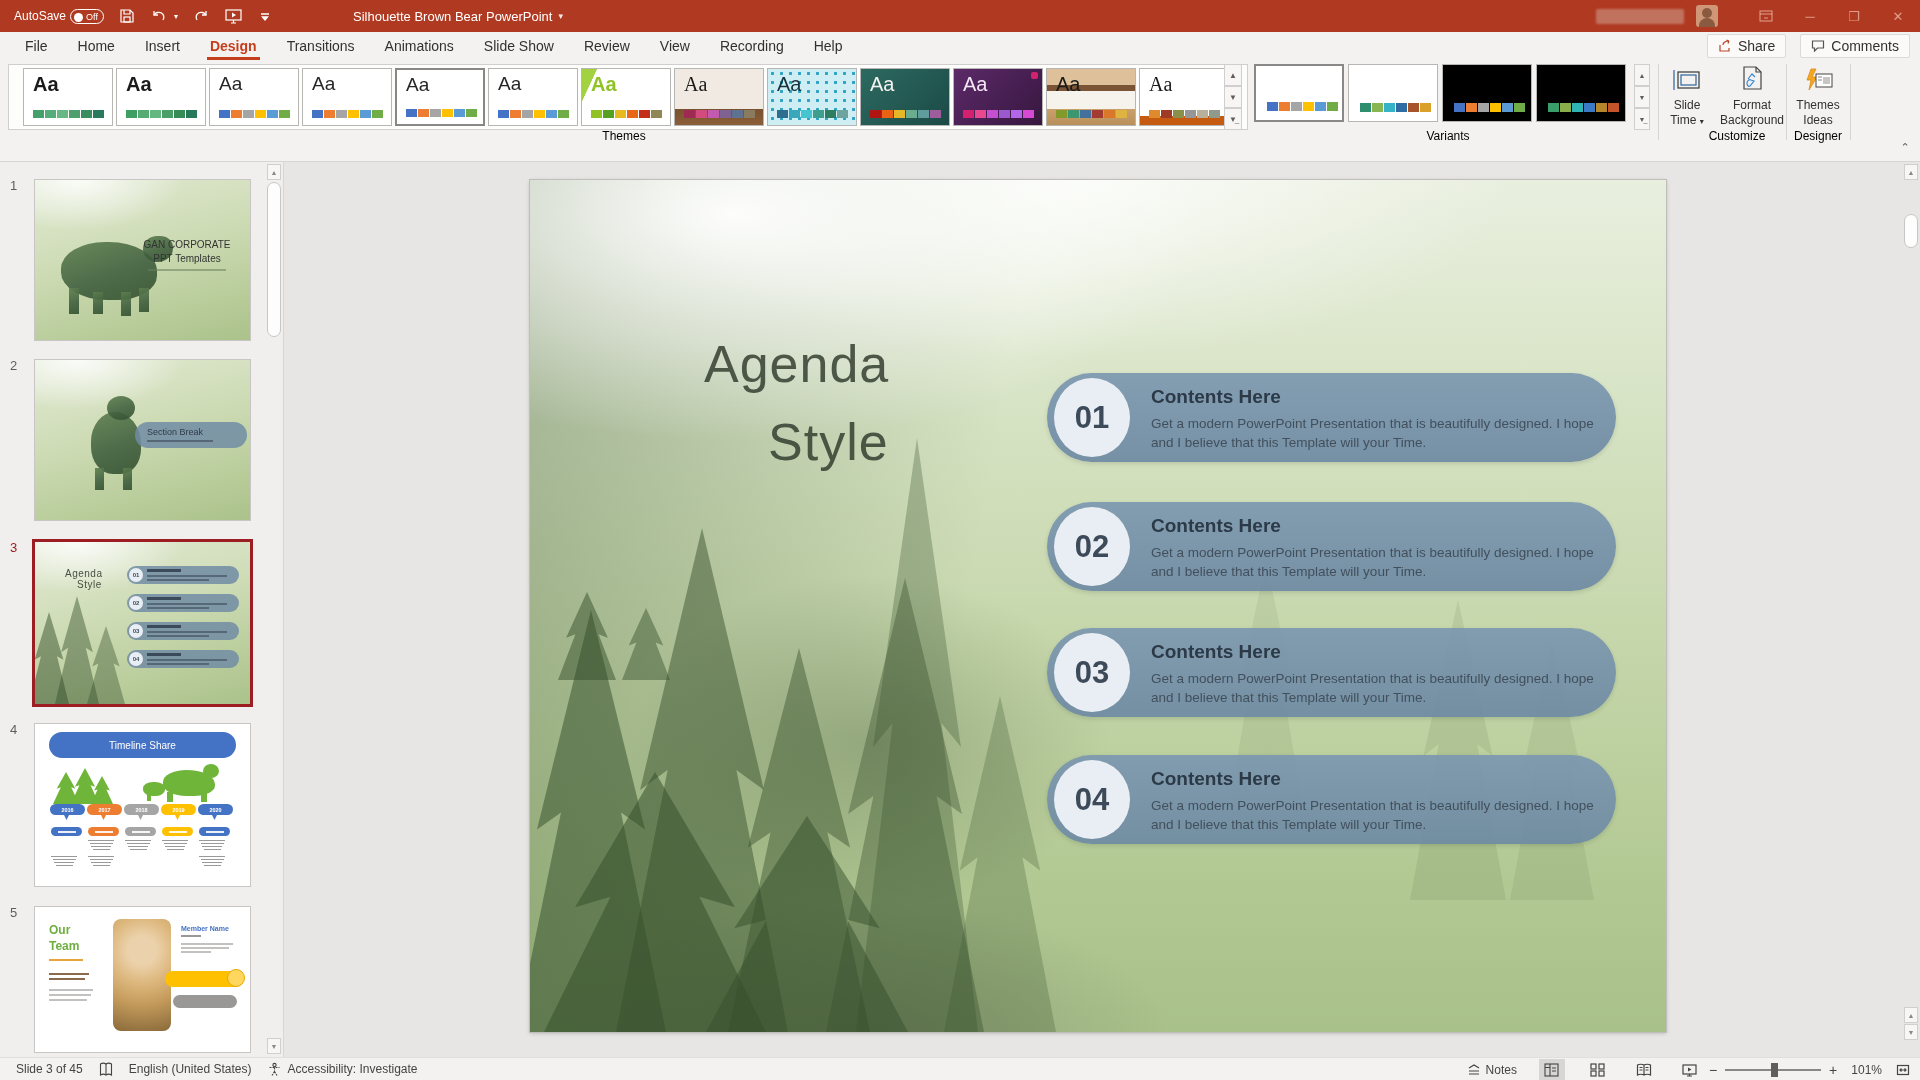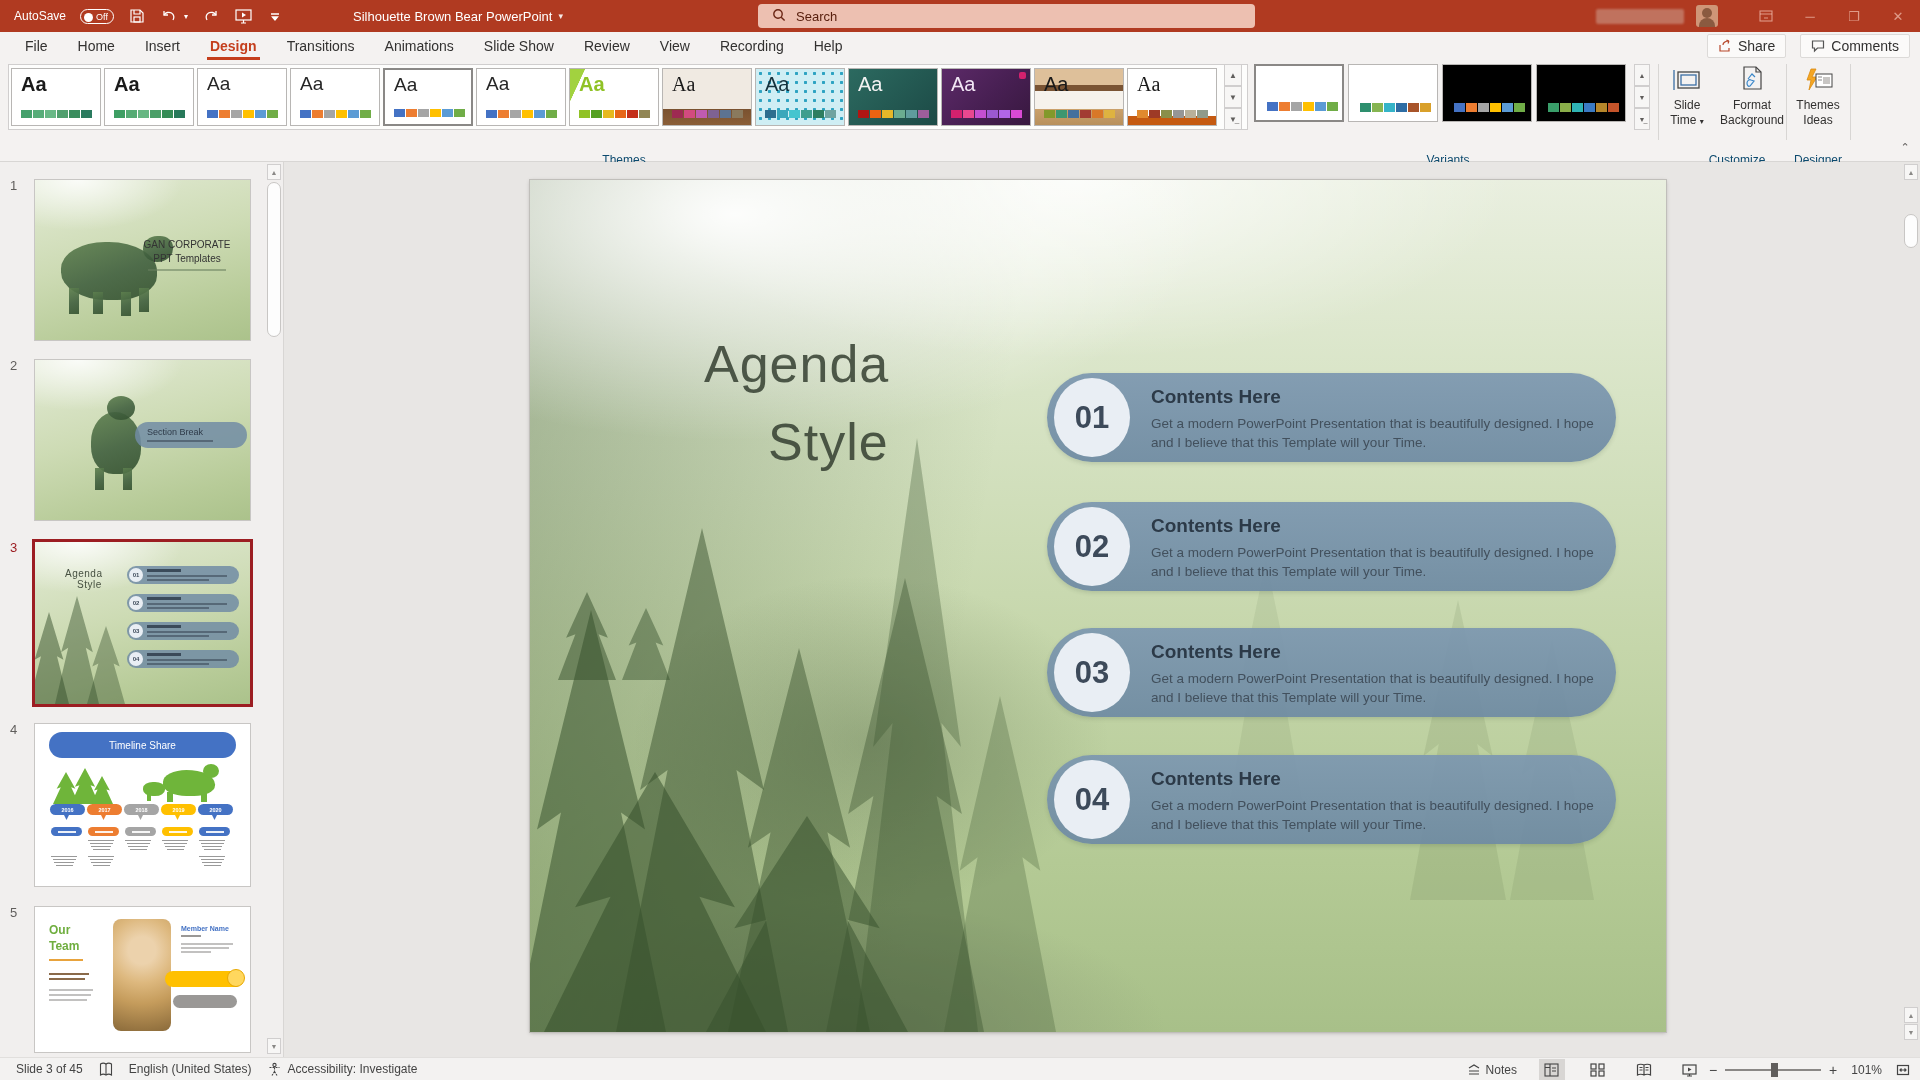--- a/index.html
+++ b/index.html
@@ -2,21 +2,21 @@
 <html><head>
 <meta charset="utf-8">
 <style>
   html,body{margin:0;padding:0;background:#555;}
   *{box-sizing:border-box;font-family:"Liberation Sans",sans-serif;}
   #app{position:relative;width:1920px;height:1080px;background:#e8e6e4;overflow:hidden;}
 
   
   .titlebar{position:absolute;left:0;top:0;width:1920px;height:32px;background:#b03a21;color:#fff;}
   .qat{position:absolute;left:14px;top:0;height:32px;display:flex;align-items:center;gap:14px;}
-  .autosave{display:flex;align-items:center;gap:14px;font-size:12px;color:#fff;}
+  .autosave{display:flex;align-items:center;gap:4px;font-size:12px;color:#fff;}
   .toggle{width:34px;height:15px;border:1px solid #fff;border-radius:8px;display:flex;align-items:flex-end;gap:3px;padding:1px 3px;}
   .toggle .knob{width:9px;height:9px;border-radius:50%;background:#fff;}
   .toggle .tstate{font-size:9px;color:#fff;}
   .qicon{width:18px;height:18px;display:flex;align-items:center;justify-content:center;color:#fff;}
   .qicon svg{display:block;}
   .qcaret{font-size:8px;color:#fff;margin-left:-8px;}
   .doc-title{position:absolute;left:353px;top:0;height:32px;display:flex;align-items:center;font-size:13px;color:#fff;gap:6px;}
   .doc-title .caret{font-size:9px;opacity:.9;}
   .searchbox{position:absolute;left:758px;top:4px;width:497px;height:24px;background:#edc0b1;border-radius:4px;display:flex;align-items:center;padding-left:14px;gap:10px;color:#59200f;font-size:13px;}
   .win-right{position:absolute;right:0;top:0;height:32px;display:flex;align-items:center;}
@@ -31,22 +31,22 @@
   .tabs{display:flex;align-items:center;padding-left:10px;}
   .tab{position:relative;padding:0 15px;font-size:14px;color:#323130;height:28px;display:flex;align-items:center;}
   .tab.active{color:#c43e1c;font-weight:bold;}
   .tab.active::after{content:"";position:absolute;left:12px;right:12px;bottom:0;height:3px;background:#c43e1c;}
   .top-right-btns{position:absolute;right:10px;top:32px;height:28px;display:flex;align-items:center;gap:14px;}
   .trb{display:flex;align-items:center;gap:6px;font-size:14px;color:#323130;padding:2px 10px;border:1px solid #dcdad8;background:#fbfaf9;border-radius:2px;height:24px;}
   .trb svg{display:block;}
 
   
   .ribbon{position:absolute;left:0;top:60px;width:1920px;height:102px;background:#f4f2f1;border-bottom:1px solid #d8d6d4;}
-  .grp-label{position:absolute;top:93px;font-size:12px;color:#0c4a6e;transform:translateX(-50%);}
-  .gallery{position:absolute;left:8px;top:4px;width:1240px;height:66px;background:#fdfdfc;border:1px solid #d0cece;display:flex;align-items:center;padding-left:2px;gap:3px;}
+  .grp-label{position:absolute;top:69px;font-size:12px;color:#000000;transform:translateX(-50%);}
+  .gallery{position:absolute;left:8px;top:4px;width:1240px;height:66px;background:#fdfdfc;border:1px solid #d0cece;display:flex;align-items:center;padding-left:14px;gap:3px;}
   .tile{position:relative;width:90px;height:58px;border:1px solid #b8b6b4;background:#fff;overflow:hidden;flex:none;}
   .tile.selected{border:2px solid #8a8886;box-shadow:inset 0 0 0 1px #fff;}
   .tile .aa{position:absolute;left:9px;top:4px;font-size:20px;color:#1a1a1a;letter-spacing:0;}
   .tile .sw{position:absolute;left:9px;bottom:7px;display:flex;gap:1px;}
   .tile .sw i{display:block;width:11px;height:8px;}
   .tk-plain .aa{font-weight:bold;}
   .tk-plain-light .aa{font-weight:normal;font-size:19px;color:#262626;}
   .tk-facet{background:linear-gradient(115deg,#a2d23f 13%,#ffffff 13.5%),linear-gradient(295deg,#7db32a 11%,rgba(255,255,255,0) 11.5%);background-color:#fff;}
   .tk-facet .aa{color:#90c226;font-weight:bold;}
   .tk-gallery{background:linear-gradient(180deg,#f0eae2 0%,#f0eae2 72%,#7a5230 72%,#8a5e38 100%);}
@@ -170,29 +170,20 @@
       <span class="qicon">
         <svg width="12" height="12" viewBox="0 0 12 12" fill="none" stroke="#fff" stroke-width="1.3">
             <path d="M2 4h8M3.5 7l2.5 3 2.5-3z" fill="#fff"></path>
           </svg>
       </span>
     </div>
     <div class="doc-title">
       <span>Silhouette Brown Bear PowerPoint</span>
         <span class="caret">▾</span>
     </div>
-    <div class="searchbox">
-      <span>
-        <svg width="14" height="14" viewBox="0 0 14 14" fill="none" stroke="#6b2514" stroke-width="1.4">
-            <circle cx="6" cy="6" r="4.2"></circle>
-            <path d="m9.2 9.2 3.4 3.4"></path>
-          </svg>
-      </span>
-      <span>Search</span>
-    </div>
     <div class="win-right">
       <span class="redacted-name"></span>
       <span class="avatar"></span>
       <span class="winbtn">
         <svg width="14" height="14" viewBox="0 0 14 14" fill="none" stroke="currentColor" stroke-width="1.1">
             <rect x="1" y="2" width="12" height="10"></rect>
             <path d="M1 5h12M5 9h4"></path>
           </svg>
       </span>
       <span class="winbtn">─</span>

